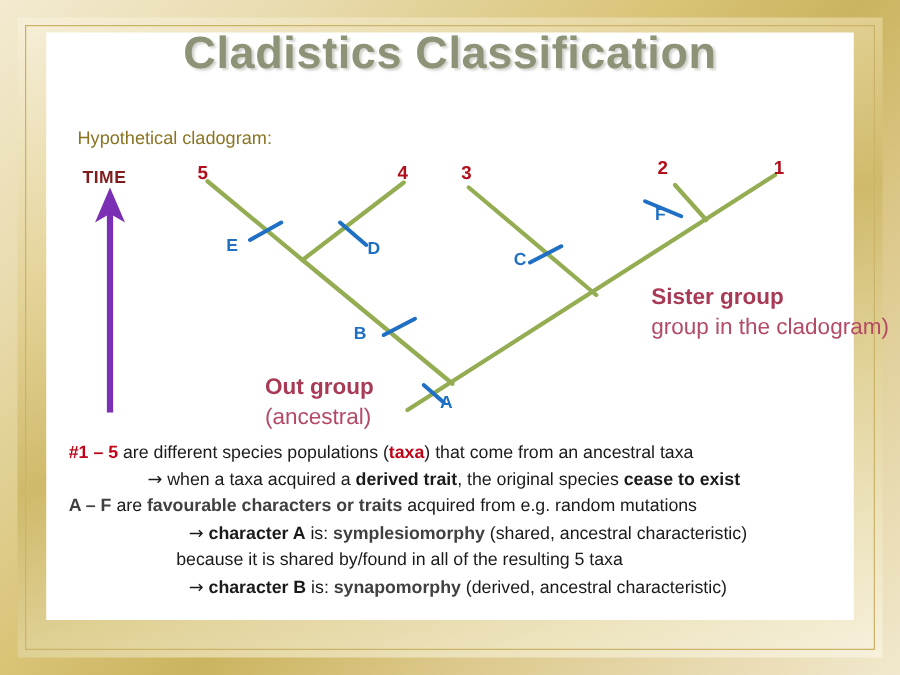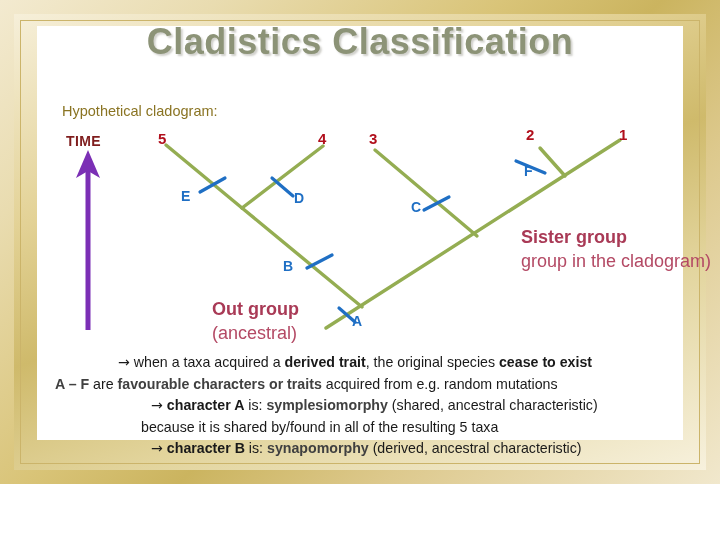--- a/index.html
+++ b/index.html
@@ -3,21 +3,21 @@
 <meta charset="utf-8">
 <style>
   html, body {
     margin: 0;
     padding: 0;
     background: #ffffff;
   }
   #slide {
     position: relative;
     width: 720px;
-    height: 484px;
+    height: 540px;
     overflow: hidden;
     font-family: "Liberation Sans", sans-serif;
     background: #ffffff;
   }
 
   
   .frame-outer {
     position: absolute;
     inset: 0;
     background: linear-gradient(135deg,#f3ead0 0%, #e9dcb0 18%, #d9c478 42%, #cbb45f 55%, #ddc98d 72%, #f1e8cd 100%);
@@ -179,20 +179,21 @@
     <div>(ancestral)</div>
   </div>
 
   <div class="callout" style="left:521px; top:226px;">
     <div class="head">Sister group</div>
     <div>group in the cladogram)</div>
   </div>
 
   <div class="body-text">
 
+    <div class="ln"><span class="red">#1 – 5</span><span> are different species populations (</span><span class="red">taxa</span><span>) that come from an ancestral taxa</span></div>
 
     <div class="ln indent1"><span class="arrow-g">→</span><span> when a taxa acquired a </span><span class="bold">derived trait</span><span>, the original species </span><span class="bold">cease to exist</span></div>
 
     <div class="ln"><span class="blue">A – F</span><span> are </span><span class="blue">favourable characters or traits</span><span> acquired from e.g. random mutations</span></div>
 
     <div class="ln indent2"><span class="arrow-g">→</span><span> </span><span class="bold">character A</span><span> is: </span><span class="blue">symplesiomorphy</span><span> (shared, ancestral characteristic)</span></div>
 
     <div class="ln indent3">because it is shared by/found in all of the resulting 5 taxa</div>
 
     <div class="ln indent2"><span class="arrow-g">→</span><span> </span><span class="bold">character B</span><span> is: </span><span class="blue">synapomorphy</span><span> (derived, ancestral characteristic)</span></div>

